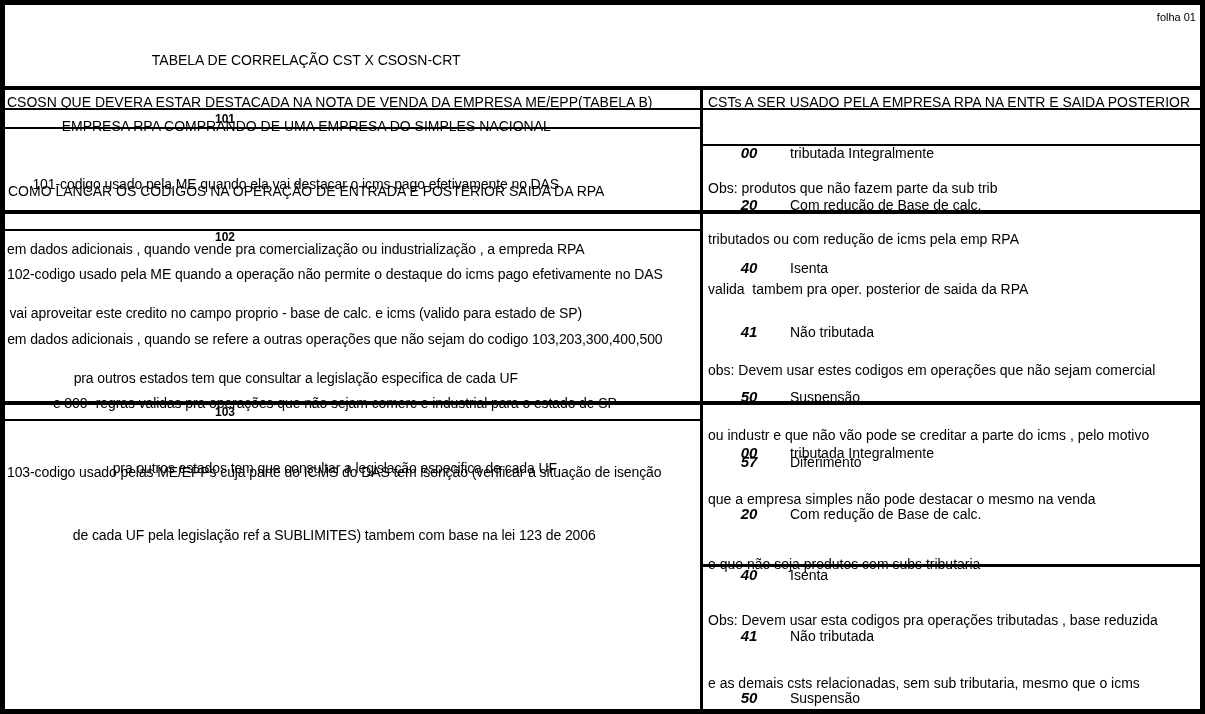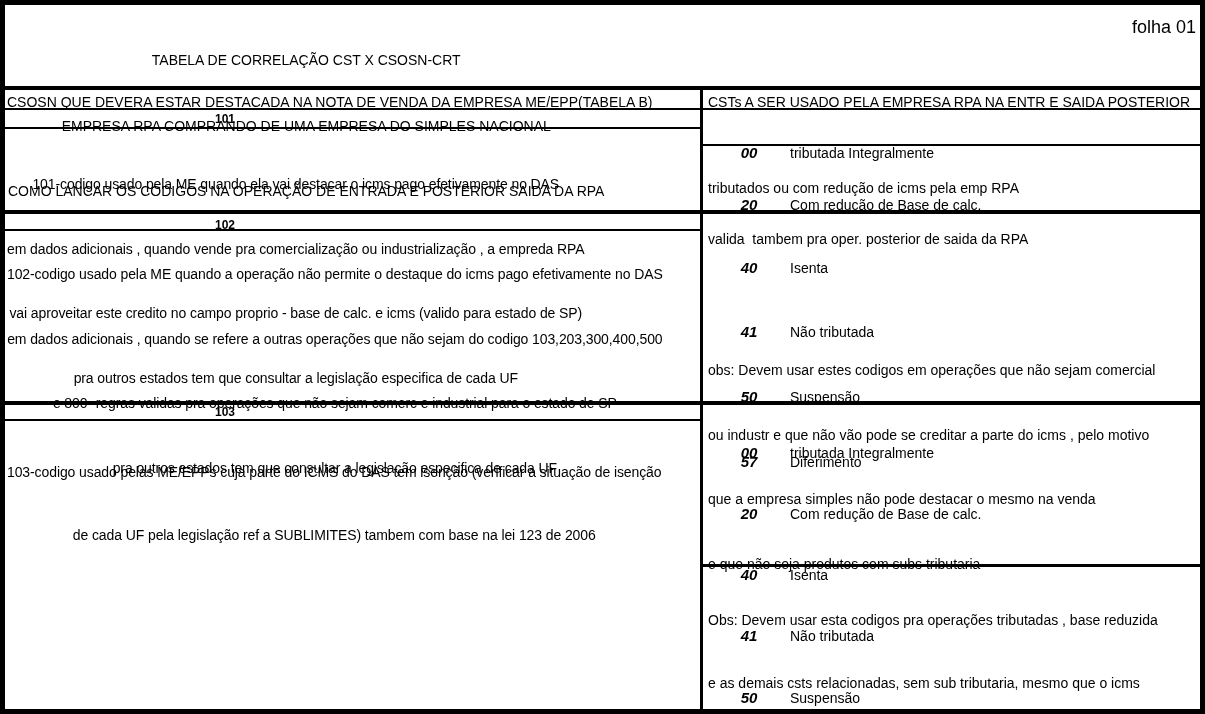--- a/index.html
+++ b/index.html
@@ -19,21 +19,21 @@
   .sec-num{
     position:absolute;left:170px;width:100px;
     font-size:12px;font-weight:bold;text-align:center;line-height:16px;
     white-space:pre;
   }
   .cst-block{position:absolute;left:703px;font-size:14px;white-space:pre;}
   .cst-row{white-space:pre;}
   .cst-code{display:inline-block;width:82px;text-align:center;font-weight:bold;font-size:15px;font-style:italic;}
   .obs-block{position:absolute;left:703px;font-size:14px;white-space:pre;}
   .obs-block div{white-space:pre;}
-  .folha{position:absolute;right:4px;top:12px;font-size:18px;white-space:pre;}
+  .folha{position:absolute;right:4px;top:6px;font-size:11px;white-space:pre;}
 </style>
 </head>
 <body>
 
 <div class="page">
 
   <div class="txt" style="left:3px;top:2px;line-height:21.7px;">
     <div>TABELA DE CORRELAÇÃO CST X CSOSN-CRT</div>
     <div>EMPRESA RPA COMPRANDO DE UMA EMPRESA DO SIMPLES NACIONAL</div>
     <div>COMO LANCAR OS CODIGOS NA OPERAÇÃO DE ENTRADA E POSTERIOR SAIDA DA RPA</div>
@@ -64,25 +64,26 @@
     <div>vai aproveitar este credito no campo proprio - base de calc. e icms (valido para estado de SP)</div>
     <div>pra outros estados tem que consultar a legislação especifica de cada UF</div>
   </div>
 
   <div class="cst-block" style="top:105px;line-height:17px;">
     <div class="cst-row"><span class="cst-code">00</span><span>tributada Integralmente</span></div>
     <div class="cst-row"><span class="cst-code">20</span><span>Com redução de Base de calc.</span></div>
   </div>
 
   <div class="obs-block" style="top:142px;line-height:16.7px;">
+    <div>Obs: produtos que não fazem parte da sub trib</div>
     <div>tributados ou com redução de icms pela emp RPA</div>
     <div>valida  tambem pra oper. posterior de saida da RPA</div>
   </div>
 
-  <div class="sec-num" style="top:212px;">102</div>
+  <div class="sec-num" style="top:224px;">102</div>
 
   <div class="txt" style="left:2px;top:216px;line-height:21.5px;letter-spacing:-0.1px;">
     <div>102-codigo usado pela ME quando a operação não permite o destaque do icms pago efetivamente no DAS</div>
     <div>em dados adicionais , quando se refere a outras operações que não sejam do codigo 103,203,300,400,500</div>
     <div>e 800 -regras validas pra operações que não sejam comerc e industrial para o estado de SP</div>
     <div>pra outros estados tem que consultar a legislação especifica de cada UF</div>
   </div>
 
   <div class="cst-block" style="top:209px;line-height:21.3px;">
     <div class="cst-row"><span class="cst-code">40</span><span>Isenta</span></div>

